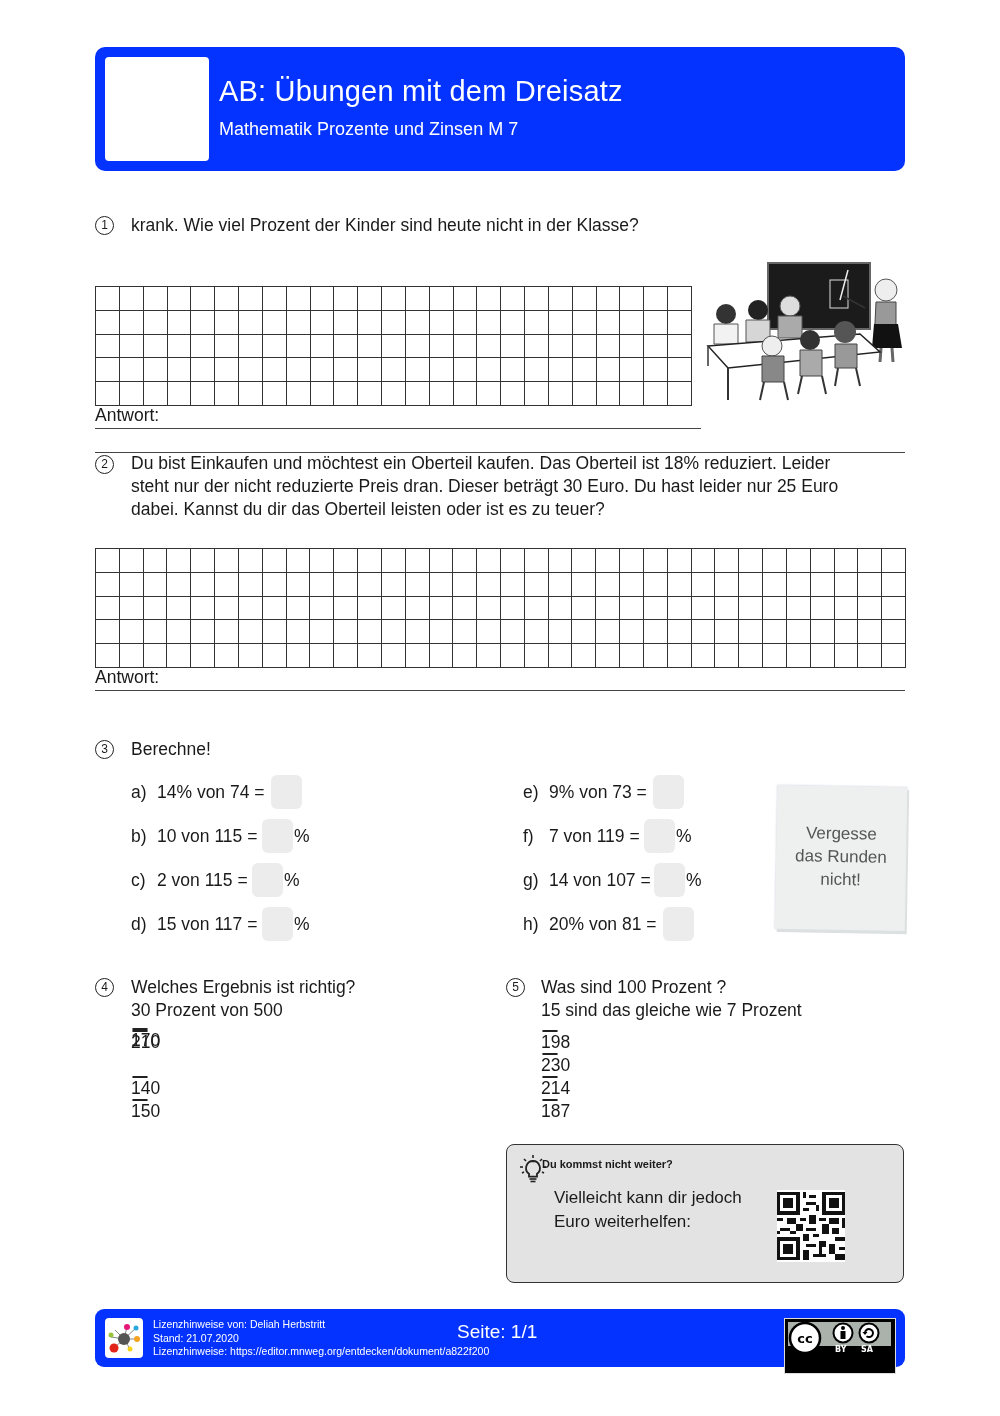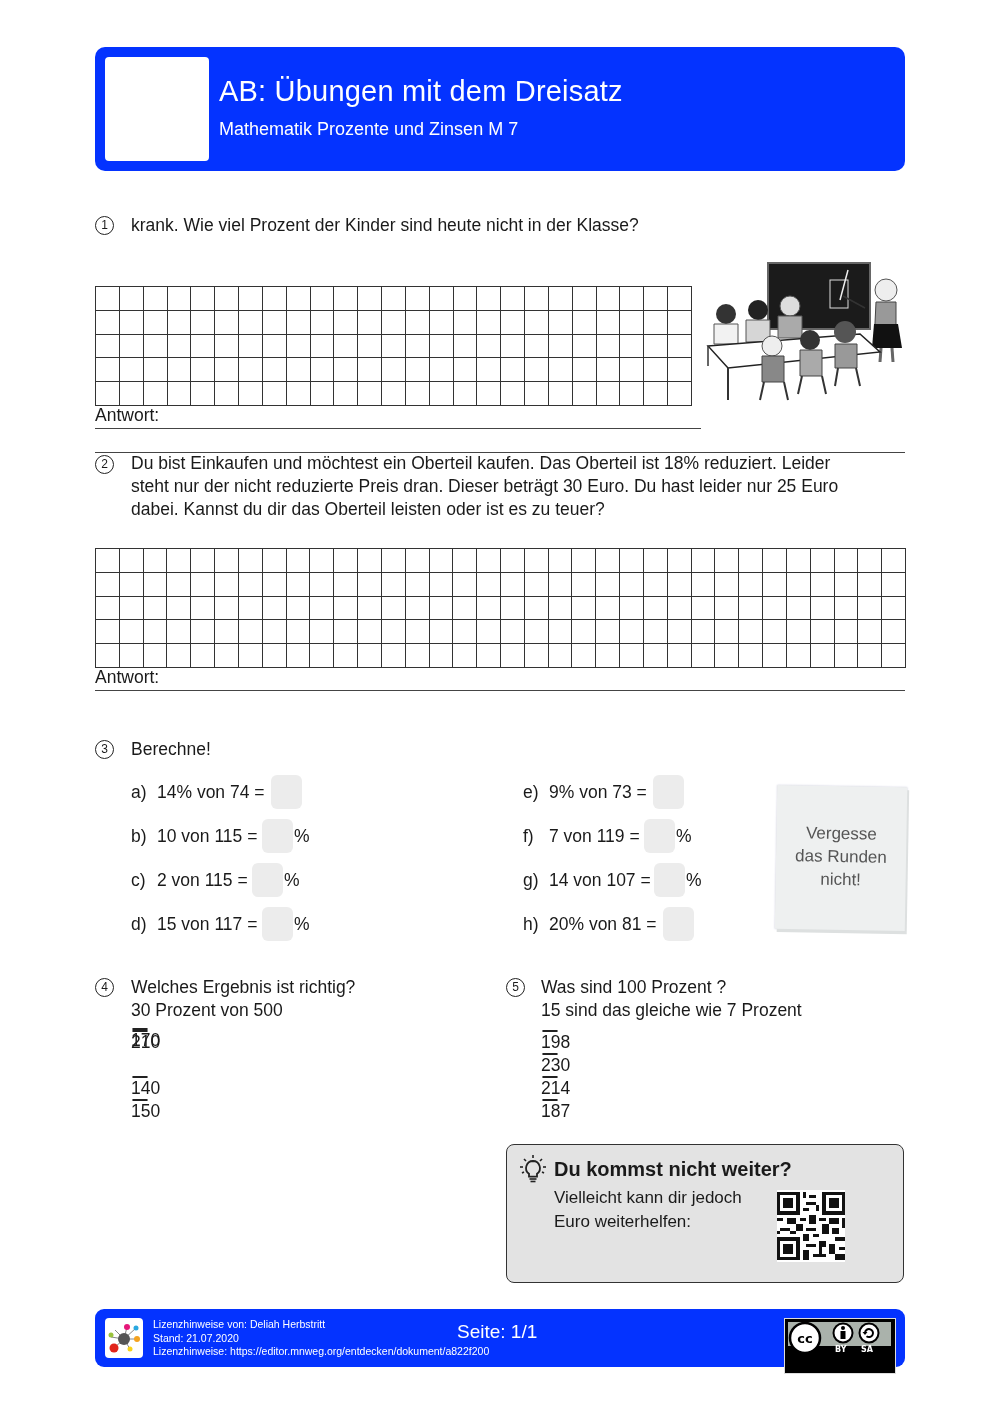--- a/index.html
+++ b/index.html
@@ -30,21 +30,21 @@
 
   .note { left: 776px; top: 786px; width: 130px; height: 144px; background: #eef0f0; transform: rotate(1deg);
           box-shadow: 2px 3px 0 #dde0e0, 0 0 2px #ccd; }
   .note-text { position: absolute; left: 0; right: 0; top: 36px; text-align: center; color: #555;
                font-size: 17px; line-height: 23px; font-family: "Liberation Sans", sans-serif; }
 
   .option { position: absolute; font-size: 17.5px; font-family: "Liberation Sans", sans-serif; display: flex; align-items: center; height: 23px; flex-direction: column; }
   .checkbox { width: 14px; height: 14px; border: 1.4px solid #222; border-radius: 3px; margin-right: 11px; display: inline-block; }
 
   .hint { left: 506px; top: 1144px; width: 398px; height: 139px; background: #e3e3e3; border: 1.5px solid #333; border-radius: 8px; box-sizing: border-box; }
-  .hint-title { position: absolute; left: 47px; top: 13px; font-weight: bold; font-size: 20px; font-family: "Liberation Sans", sans-serif; }
+  .hint-title { position: absolute; left: 35px; top: 13px; font-weight: bold; font-size: 11px; font-family: "Liberation Sans", sans-serif; }
   .hint-body { position: absolute; left: 47px; top: 41px; font-size: 17px; line-height: 24px; font-family: "Liberation Sans", sans-serif; }
   .qr { position: absolute; left: 270px; top: 45px; width: 68px; height: 72px; background: #fff; }
 
   .footer { left: 95px; top: 1309px; width: 810px; height: 58px; background: #0433ff; border-radius: 9px; }
   .f-logo { left: 10px; top: 9px; width: 38px; height: 40px; background: #fff; border-radius: 4px; }
   .f-meta { position: absolute; left: 58px; color: #fff; font-size: 10.5px; font-family: "Liberation Sans", sans-serif; white-space: nowrap; }
   .page-num { position: absolute; left: 362px; top: 12px; color: #fff; font-size: 19px; font-family: "Liberation Sans", sans-serif; }
   .cc { position: absolute; left: 689px; top: 9px; width: 112px; height: 56px; background: #000; border: 1.5px solid #ddd; box-sizing: border-box; }
 </style>
 </head>

